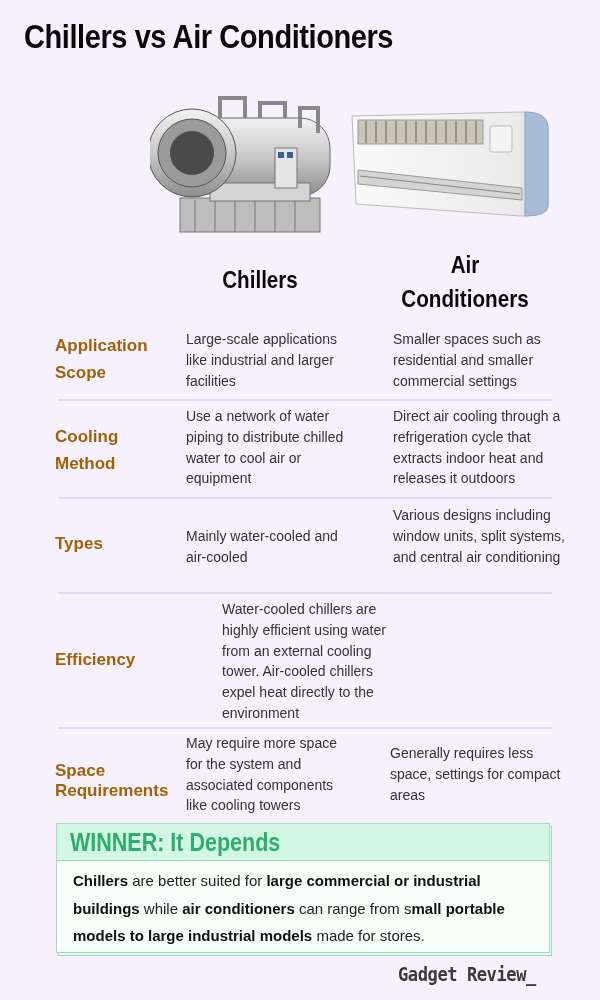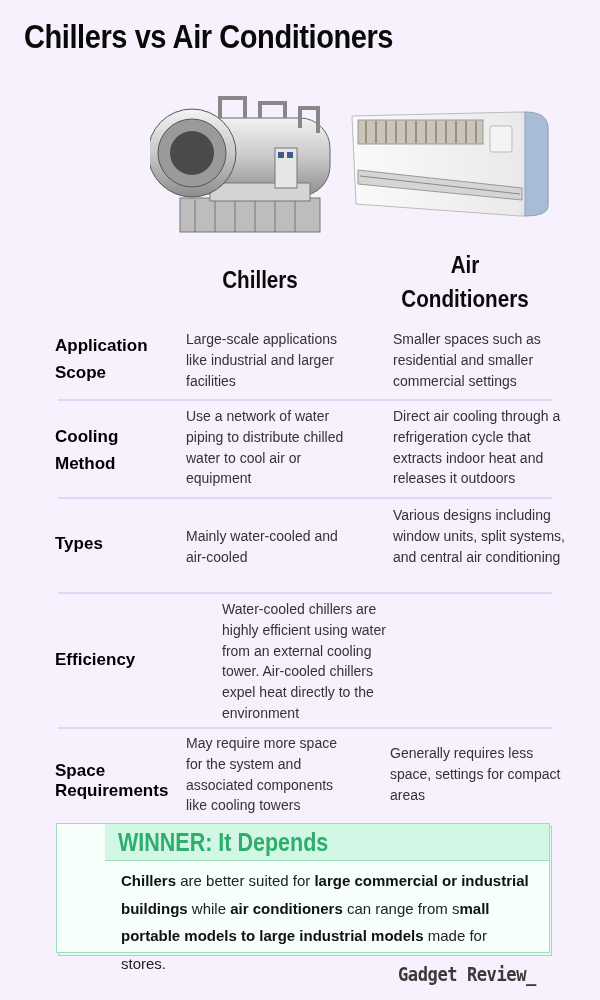--- a/index.html
+++ b/index.html
@@ -20,32 +20,32 @@
   .col-head {
     position: absolute; font-weight: 700; text-align: center;
     font-size: 24px; line-height: 34px; transform: scaleX(0.86);
     color: #0a0a0a;
   }
   .col-head.chillers { left: 180px; top: 263px; width: 160px; }
   .col-head.ac { left: 380px; top: 248px; width: 170px; }
   .row { position: absolute; left: 0; width: 500px; display: flex; align-items: center; }
   .row .label {
     position: absolute; left: 0; width: 128px; font-weight: 700; font-size: 17px; line-height: 27px;
-    color: #000000;
+    color: #a16207;
   }
   .row .c1, .row .c2 { position: absolute; font-size: 14px; line-height: 20.8px; color: #333; }
   .row .c1 { left: 131px; width: 170px; }
   .row .c2 { left: 338px; width: 175px; }
   .divider { position: absolute; left: 58px; width: 494px; height: 2px; background: #e4d6f5; }
 
   
   .winner-shadow { position: absolute; left: 58px; top: 826px; width: 494px; height: 130px; border: 1px solid #9fdcbc; background: #e8fbf2; }
   .winner {
     position: absolute; left: 56px; top: 823px; width: 494px; height: 130px;
-    border: 1px solid #9fdcbc; background: #f6fffa; padding-left: 48px;
+    border: 1px solid #9fdcbc; background: #f6fffa;
   }
   .winner-head {
     height: 37px; background: #d2f8e5; border-bottom: 1px solid #9fdcbc;
     padding-left: 13px;
   }
   .winner-title {
     display: inline-block; font-weight: 700; font-size: 25px; line-height: 37px;
     color: #2ead6c; transform: scaleX(0.86); transform-origin: left;
   }
   .winner-body { padding: 6px 14px 0 16px; font-size: 15px; line-height: 27.5px; color: #222; }

